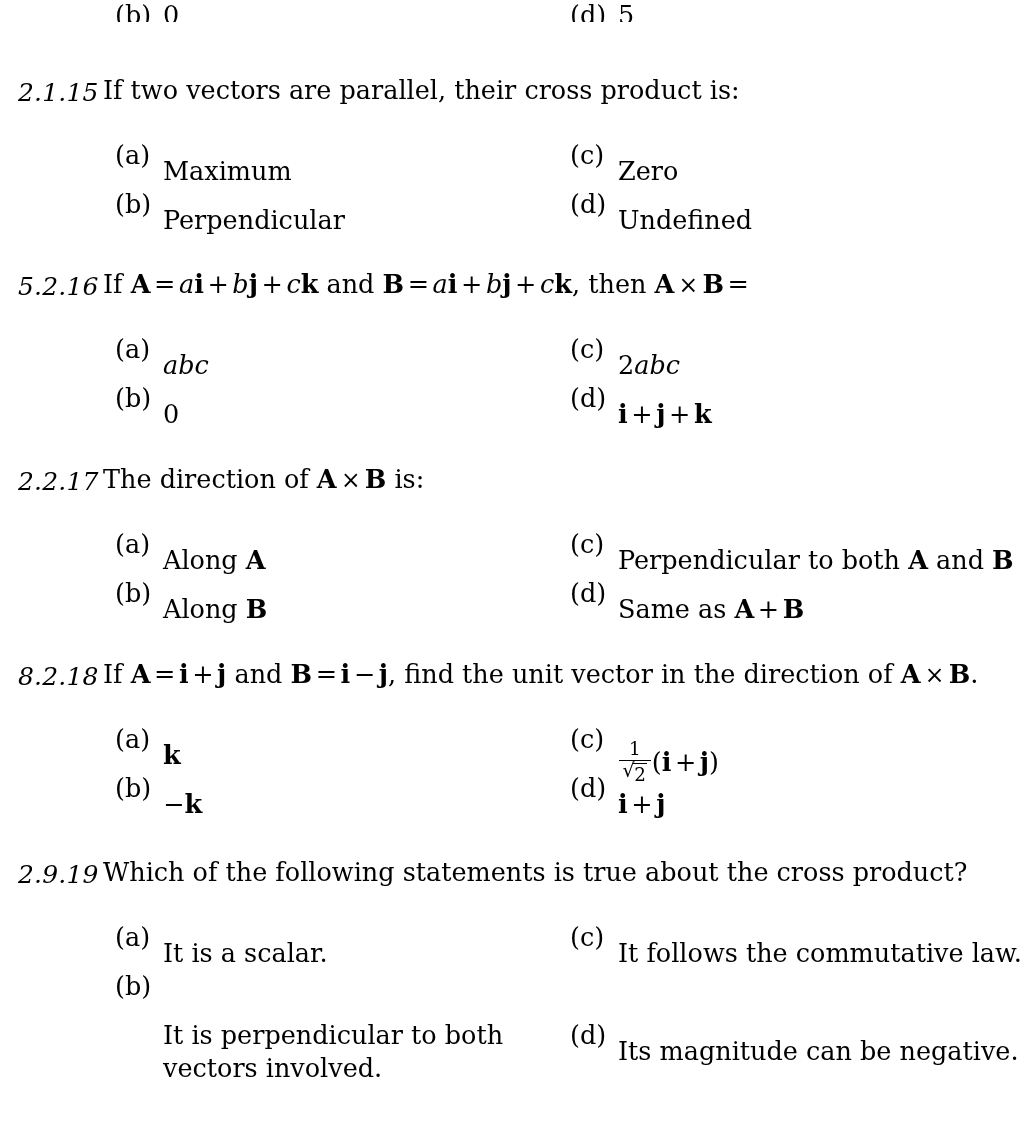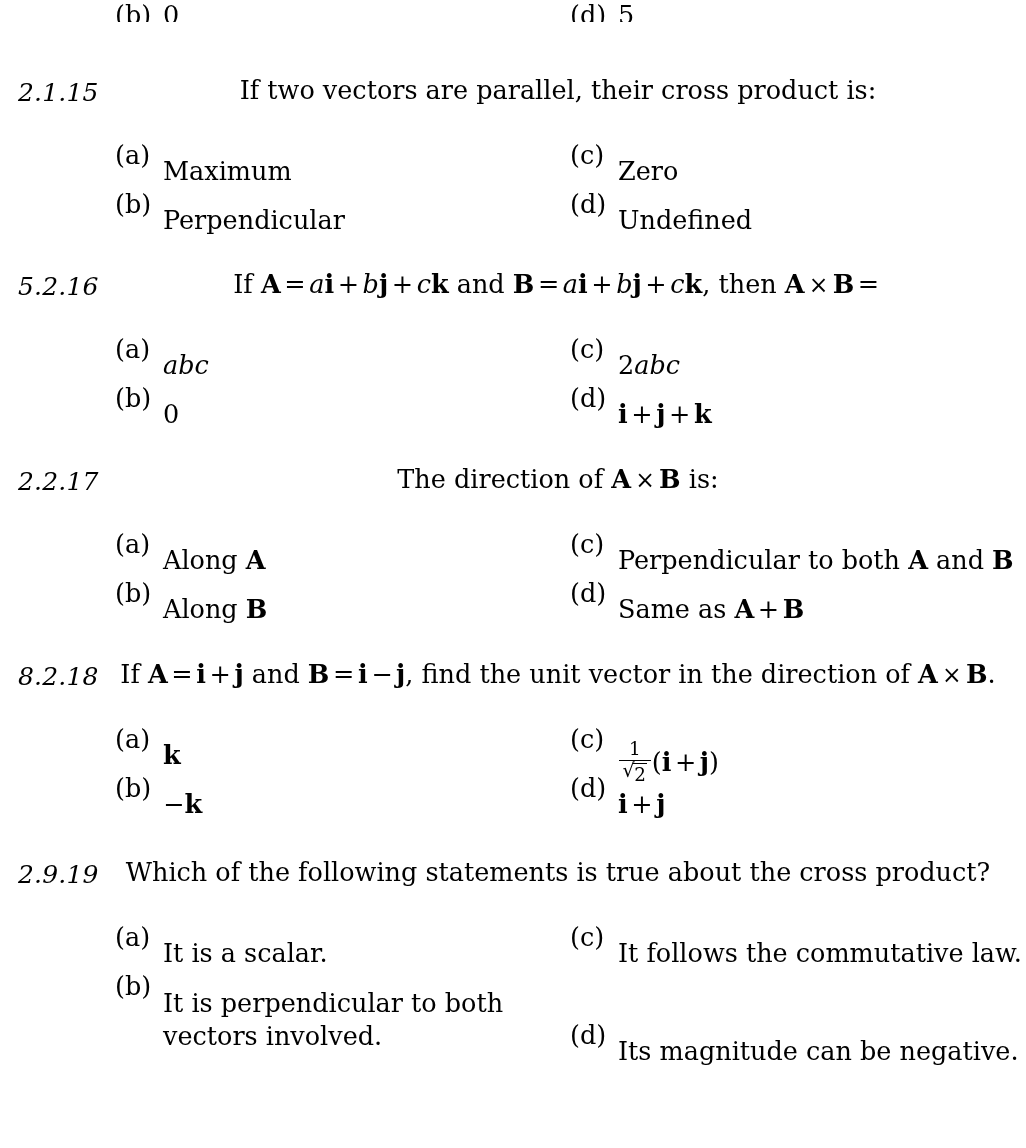--- a/index.html
+++ b/index.html
@@ -64,21 +64,20 @@
     white-space: nowrap;
   }
   .qtext {
     position: absolute;
     left: 103px;
     top: 0;
     width: 910px;
     font-size: 25.5px;
     line-height: 1.0;
     white-space: nowrap;
-    text-align: center;
   }
 
   .opts {
     position: absolute;
     left: 0;
     top: 0;
     width: 1026px;
   }
   .opt {
     position: absolute;
@@ -95,20 +94,21 @@
   .opt .txt {
     position: absolute;
     left: 48px;
     top: 16px;
     white-space: nowrap;
   }
   .opt.wrap .txt {
     white-space: normal;
     width: 372px;
     line-height: 1.30;
+    margin-top: 32px;
   }
 
   .col-left  { left: 115px; }
   .col-right { left: 570px; }
 
   
   .mb { font-weight: 700; font-style: normal; }            
   .mi { font-style: italic; }                               
   .mn { font-style: normal; }                               
   .op { font-style: normal; padding: 0 0.14em; }            

